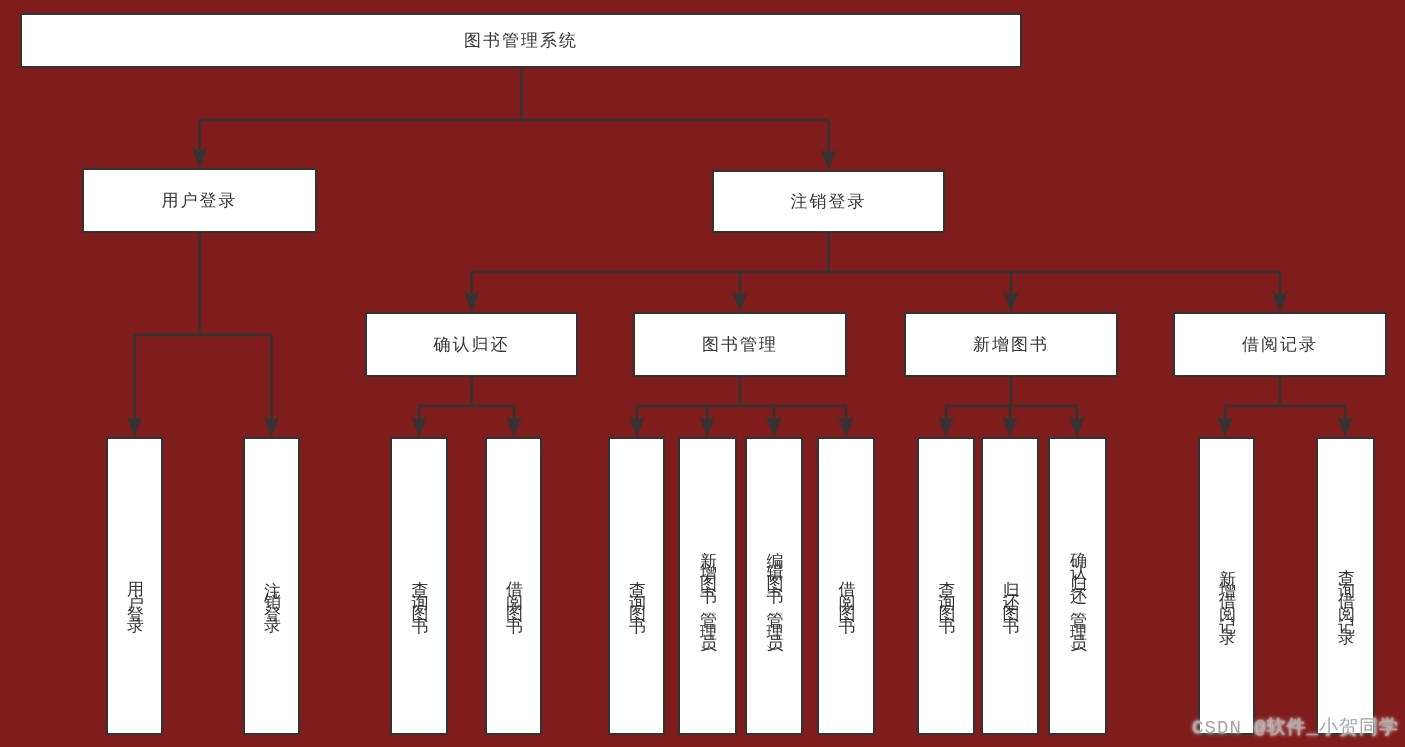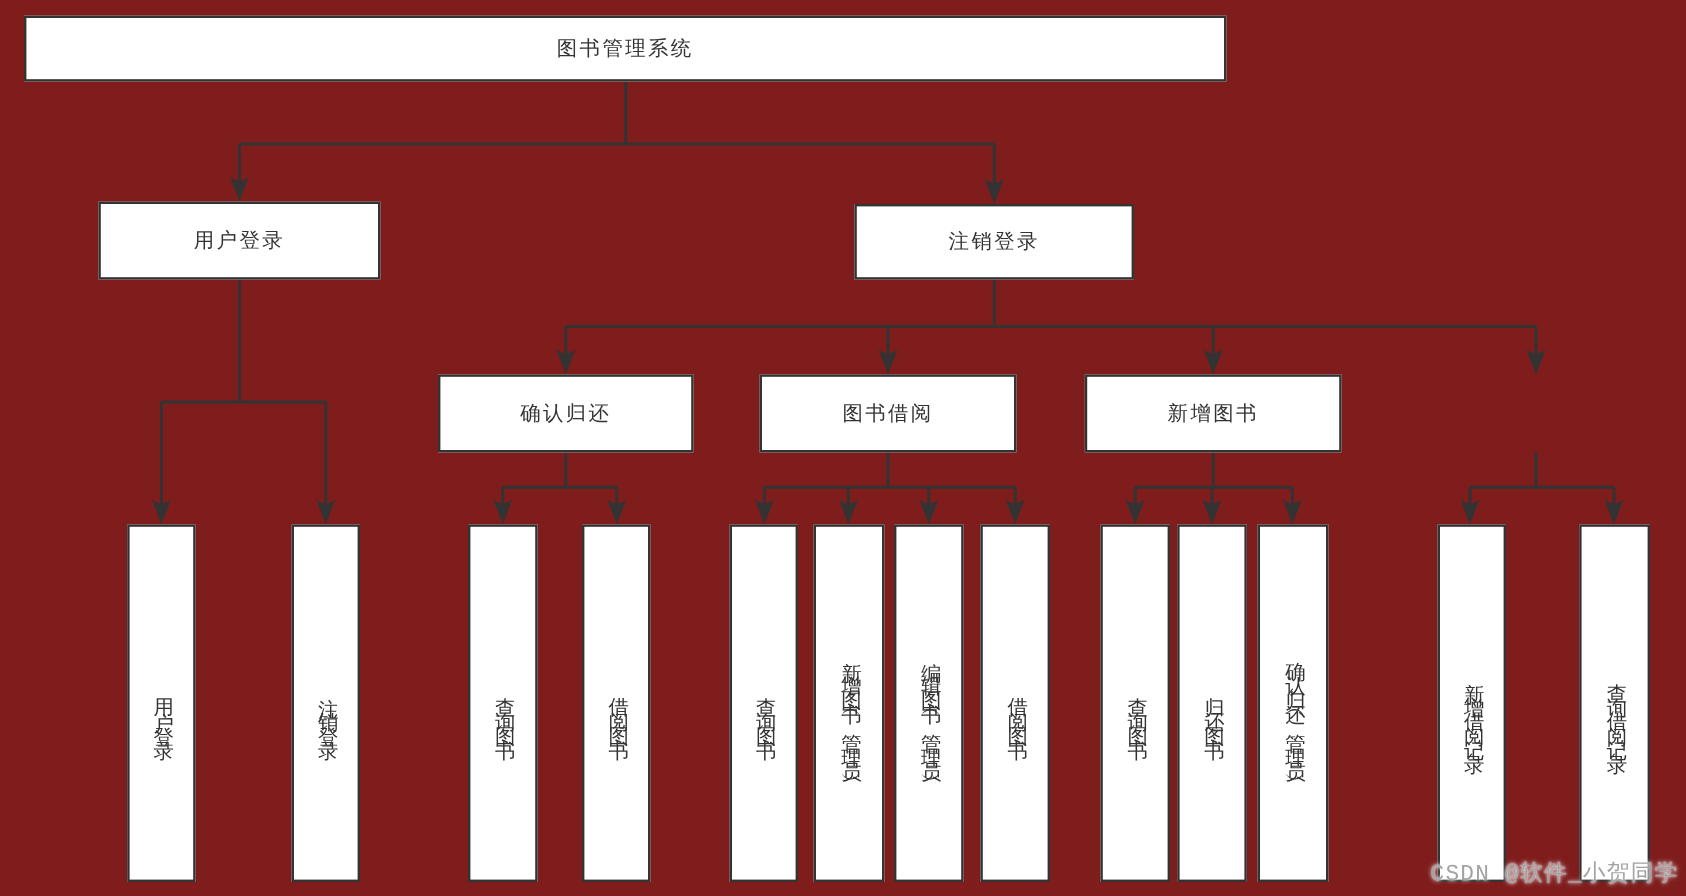--- a/index.html
+++ b/index.html
@@ -94,24 +94,27 @@
     <span>用户登录</span>
   </div>
   <div class="node hnode" style="left:712px;top:170px;width:233px;height:63px;">
     <span>注销登录</span>
   </div>
 
   <div class="node hnode" style="left:365px;top:312px;width:213px;height:65px;">
     <span>确认归还</span>
   </div>
   <div class="node hnode" style="left:633px;top:312px;width:214px;height:65px;">
-    <span>图书借阅</span>
+    <span>图书管理</span>
   </div>
   <div class="node hnode" style="left:904px;top:312px;width:214px;height:65px;">
     <span>新增图书</span>
+  </div>
+  <div class="node hnode" style="left:1173px;top:312px;width:214px;height:65px;">
+    <span>借阅记录</span>
   </div>
 
   <div class="node vnode" style="left:106px;top:437px;width:57px;height:298px;">
     <span>用户登录</span>
   </div>
   <div class="node vnode" style="left:243px;top:437px;width:57px;height:298px;">
     <span>注销登录</span>
   </div>
 
   <div class="node vnode" style="left:390px;top:437px;width:58px;height:298px;">

